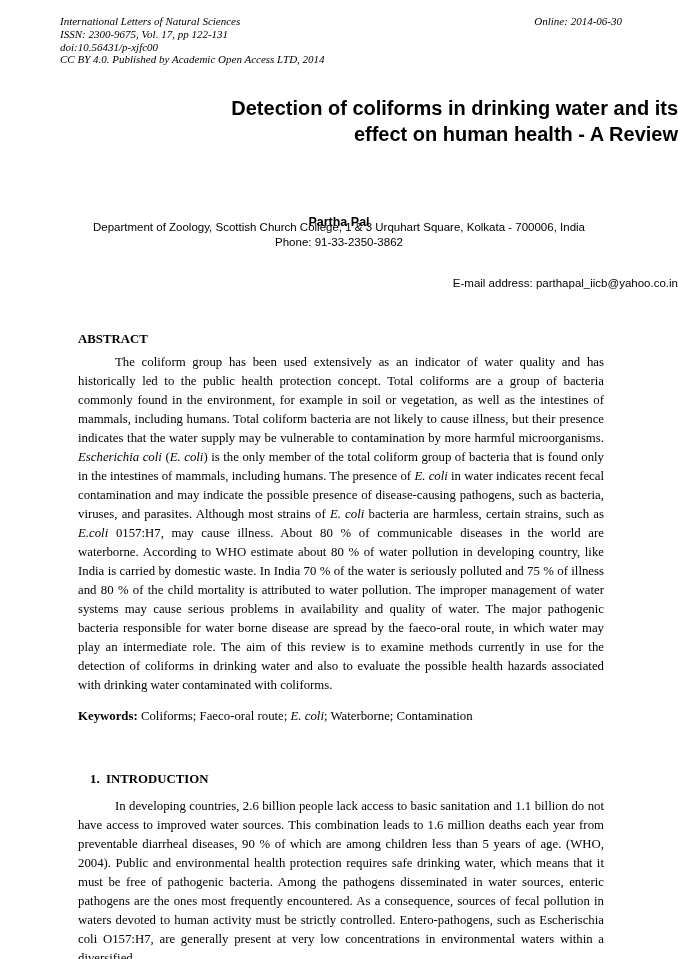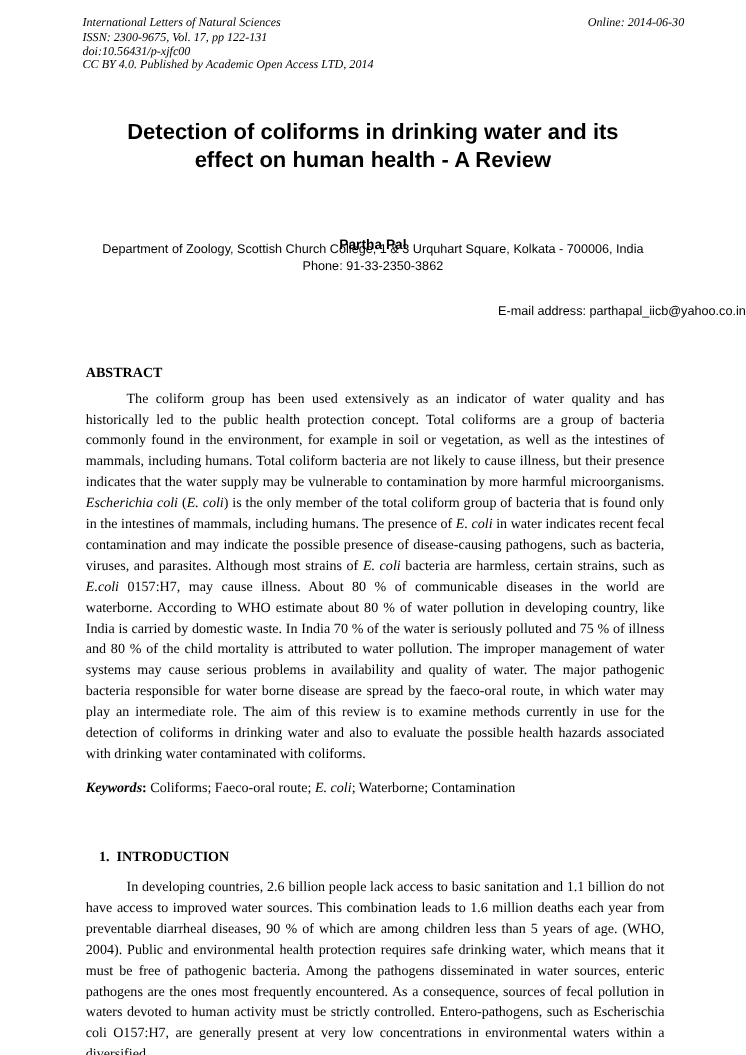--- a/index.html
+++ b/index.html
@@ -20,28 +20,28 @@
     left: 60px;
     right: 56px;
     display: flex;
     justify-content: space-between;
     align-items: flex-start;
     font-family: "Liberation Serif", serif;
     font-style: italic;
     font-size: 11px;
     line-height: 12.8px;
   }
-  .journal-header .hdr-left div { white-space: nowrap; margin-left: 15px; }
+  .journal-header .hdr-left div { white-space: nowrap; }
   .journal-header .hdr-right { white-space: nowrap; text-align: center; }
   .paper-title {
     position: absolute;
-    top: 108px;
+    top: 96px;
     left: 0;
     right: 0;
-    text-align: center;
+    text-align: right;
     font-family: "Liberation Sans", sans-serif;
     font-weight: bold;
     font-size: 20px;
     line-height: 25.5px;
   }
   .author-name {
     position: absolute;
     top: 215px;
     left: 0;
     right: 0;
@@ -124,19 +124,19 @@
   <div class="author-affil">
     <div>Department of Zoology, Scottish Church College, 1 &amp; 3 Urquhart Square, Kolkata - 700006, India</div>
     <div>Phone: 91-33-2350-3862</div>
   </div>
 
   <div class="author-email">E-mail address: parthapal_iicb@yahoo.co.in</div>
 
   <div class="content">
     <div class="sec-heading">ABSTRACT</div>
     <p class="para"><span>The coliform group has been used extensively as an indicator of water quality and has historically led to the public health protection concept. Total coliforms are a group of bacteria commonly found in the environment, for example in soil or vegetation, as well as the intestines of mammals, including humans. Total coliform bacteria are not likely to cause illness, but their presence indicates that the water supply may be vulnerable to contamination by more harmful microorganisms. </span><span style="font-style: italic;">Escherichia coli</span><span> (</span><span style="font-style: italic;">E. coli</span><span>) is the only member of the total coliform group of bacteria that is found only in the intestines of mammals, including humans. The presence of </span><span style="font-style: italic;">E. coli</span><span> in water indicates recent fecal contamination and may indicate the possible presence of disease-causing pathogens, such as bacteria, viruses, and parasites. Although most strains of </span><span style="font-style: italic;">E. coli</span><span> bacteria are harmless, certain strains, such as </span><span style="font-style: italic;">E.coli</span><span> 0157:H7, may cause illness. About 80 % of communicable diseases in the world are waterborne. According to WHO estimate about 80 % of water pollution in developing country, like India is carried by domestic waste. In India 70 % of the water is seriously polluted and 75 % of illness and 80 % of the child mortality is attributed to water pollution. The improper management of water systems may cause serious problems in availability and quality of water. The major pathogenic bacteria responsible for water borne disease are spread by the faeco-oral route, in which water may play an intermediate role. The aim of this review is to examine methods currently in use for the detection of coliforms in drinking water and also to evaluate the possible health hazards associated with drinking water contaminated with coliforms.</span></p>
-    <p class="keywords"><span style="font-style: italic; font-weight: bold; margin-top: 32px;">Keywords</span><span style="font-weight: bold;">:</span><span> Coliforms; Faeco-oral route; </span><span style="font-style: italic;">E. coli</span><span>; Waterborne; Contamination</span></p>
+    <p class="keywords"><span style="font-weight: bold; margin-top: 32px;">Keywords</span><span style="font-weight: bold;">:</span><span> Coliforms; Faeco-oral route; </span><span style="font-style: italic;">E. coli</span><span>; Waterborne; Contamination</span></p>
 
     <div class="sec-heading intro-heading">1.  INTRODUCTION</div>
     <p class="para intro-para"><span>In developing countries, 2.6 billion people lack access to basic sanitation and 1.1 billion do not have access to improved water sources. This combination leads to 1.6 million deaths each year from preventable diarrheal diseases, 90 % of which are among children less than 5 years of age. (WHO, 2004). Public and environmental health protection requires safe drinking water, which means that it must be free of pathogenic bacteria. Among the pathogens disseminated in water sources, enteric pathogens are the ones most frequently encountered. As a consequence, sources of fecal pollution in waters devoted to human activity must be strictly controlled. Entero-pathogens, such as Escherischia coli O157:H7, are generally present at very low concentrations in environmental waters within a diversified</span></p>
   </div>
 
 </div>
 
 </body></html>

